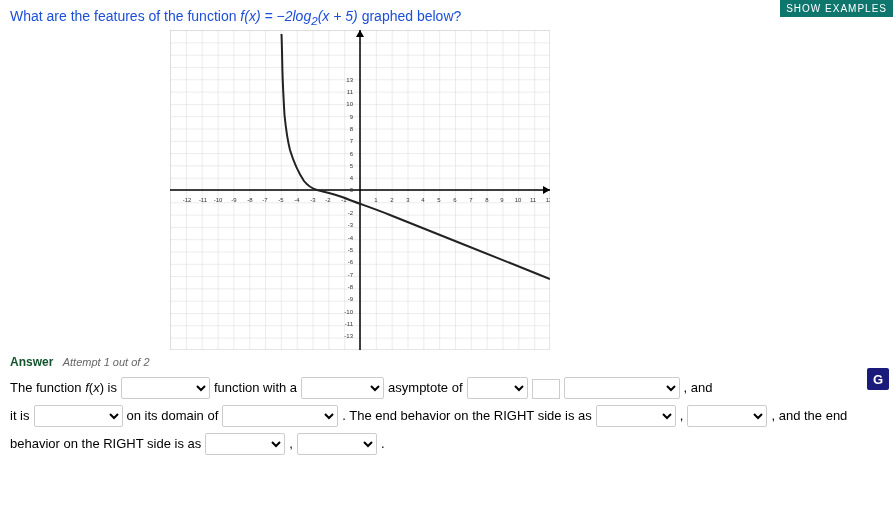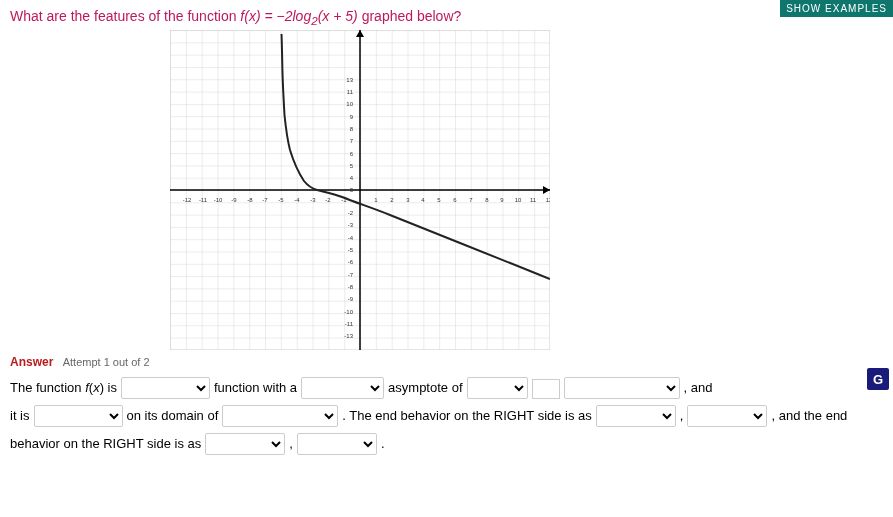--- a/index.html
+++ b/index.html
@@ -23,21 +23,21 @@
     
     .question-area {
       position: absolute;
       top: 8px;
       left: 10px;
       right: 10px;
     }
 
     .question-text {
       font-size: 14px;
-      color: #be185d;
+      color: #1d4ed8;
       margin-bottom: 6px;
     }
 
     
     .graph-container {
       position: absolute;
       top: 30px;
       left: 170px;
       width: 380px;
       height: 320px;
@@ -51,21 +51,21 @@
       right: 10px;
     }
 
     .answer-label {
       font-size: 12px;
       color: #666;
       margin-bottom: 8px;
     }
 
     .answer-label span {
-      color: #b91c1c;
+      color: #14532d;
       font-weight: bold;
     }
 
     .answer-row {
       display: flex;
       align-items: flex-end;
       flex-wrap: wrap;
       gap: 4px;
       margin-bottom: 6px;
       font-size: 13px;
@@ -231,21 +231,21 @@
         C 315,223 340,233 365,243
         L 380,249
       " fill="none" stroke="#222" stroke-width="2"></path>
 
     </svg>
   </div>
 
   <div class="answer-section">
     <div class="answer-label">
       <span>Answer</span>
-      <span style="font-weight:normal; color:#666; font-size:11px; margin-left:6px;">Attempt 1 out of 2</span>
+      <span style="font-weight:normal; color:#666; font-size:11px; margin-left:6px;font-style:italic;">Attempt 1 out of 2</span>
     </div>
 
     <div class="answer-row">
       <span class="text-segment">The function <em>f</em>(<em>x</em>) is</span>
       <select class="dropdown-select">
         <option value=""></option>
         <option>increasing</option>
         <option>decreasing</option>
         <option>constant</option>
       </select>

